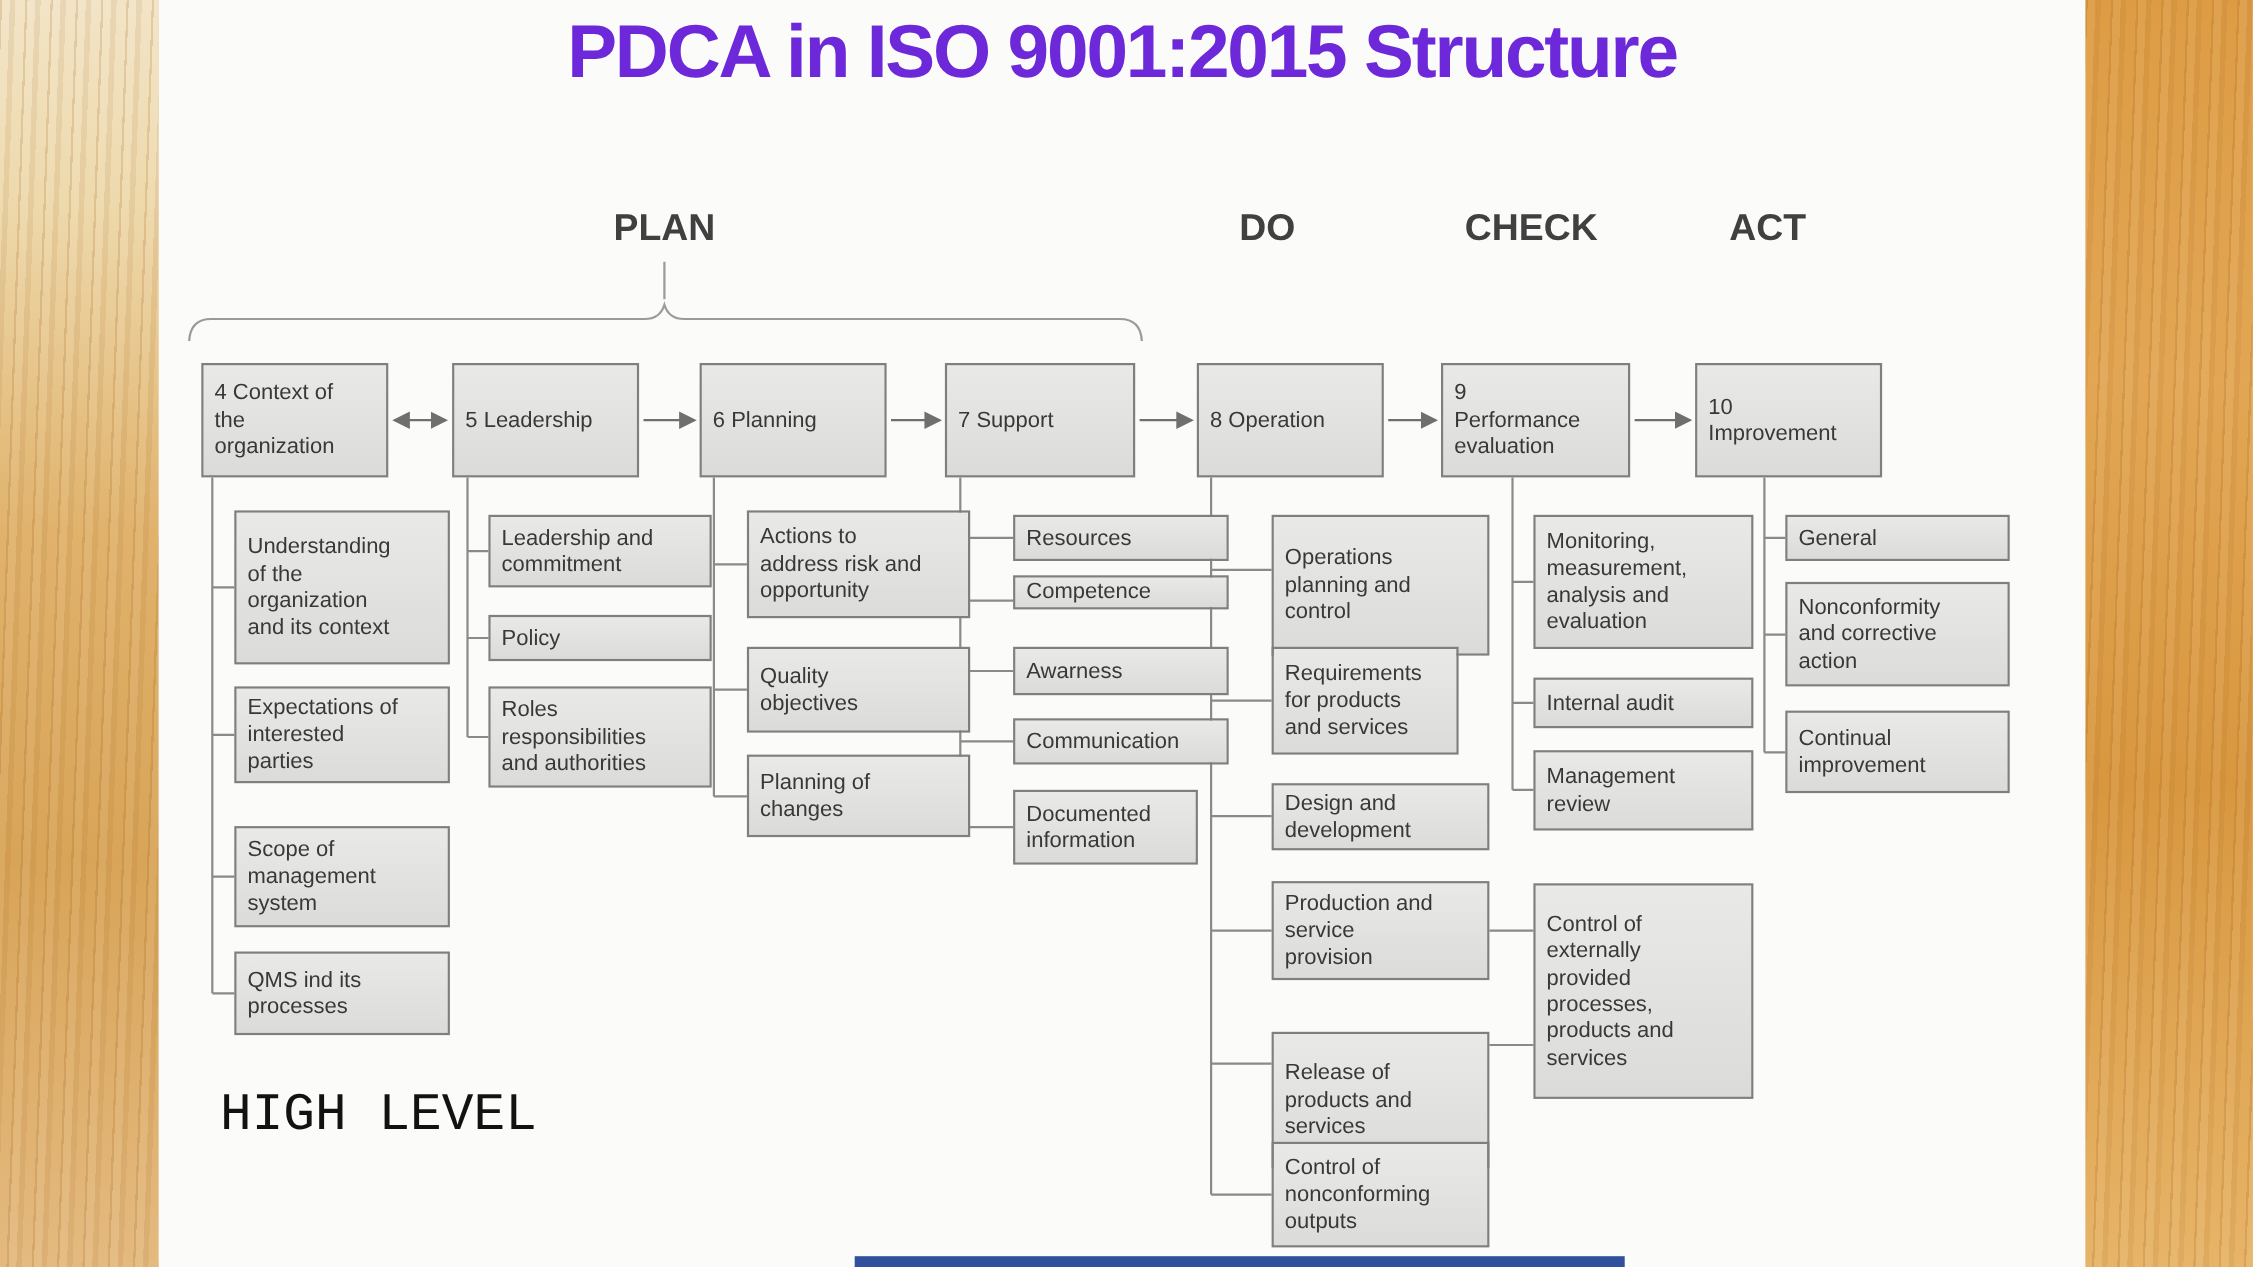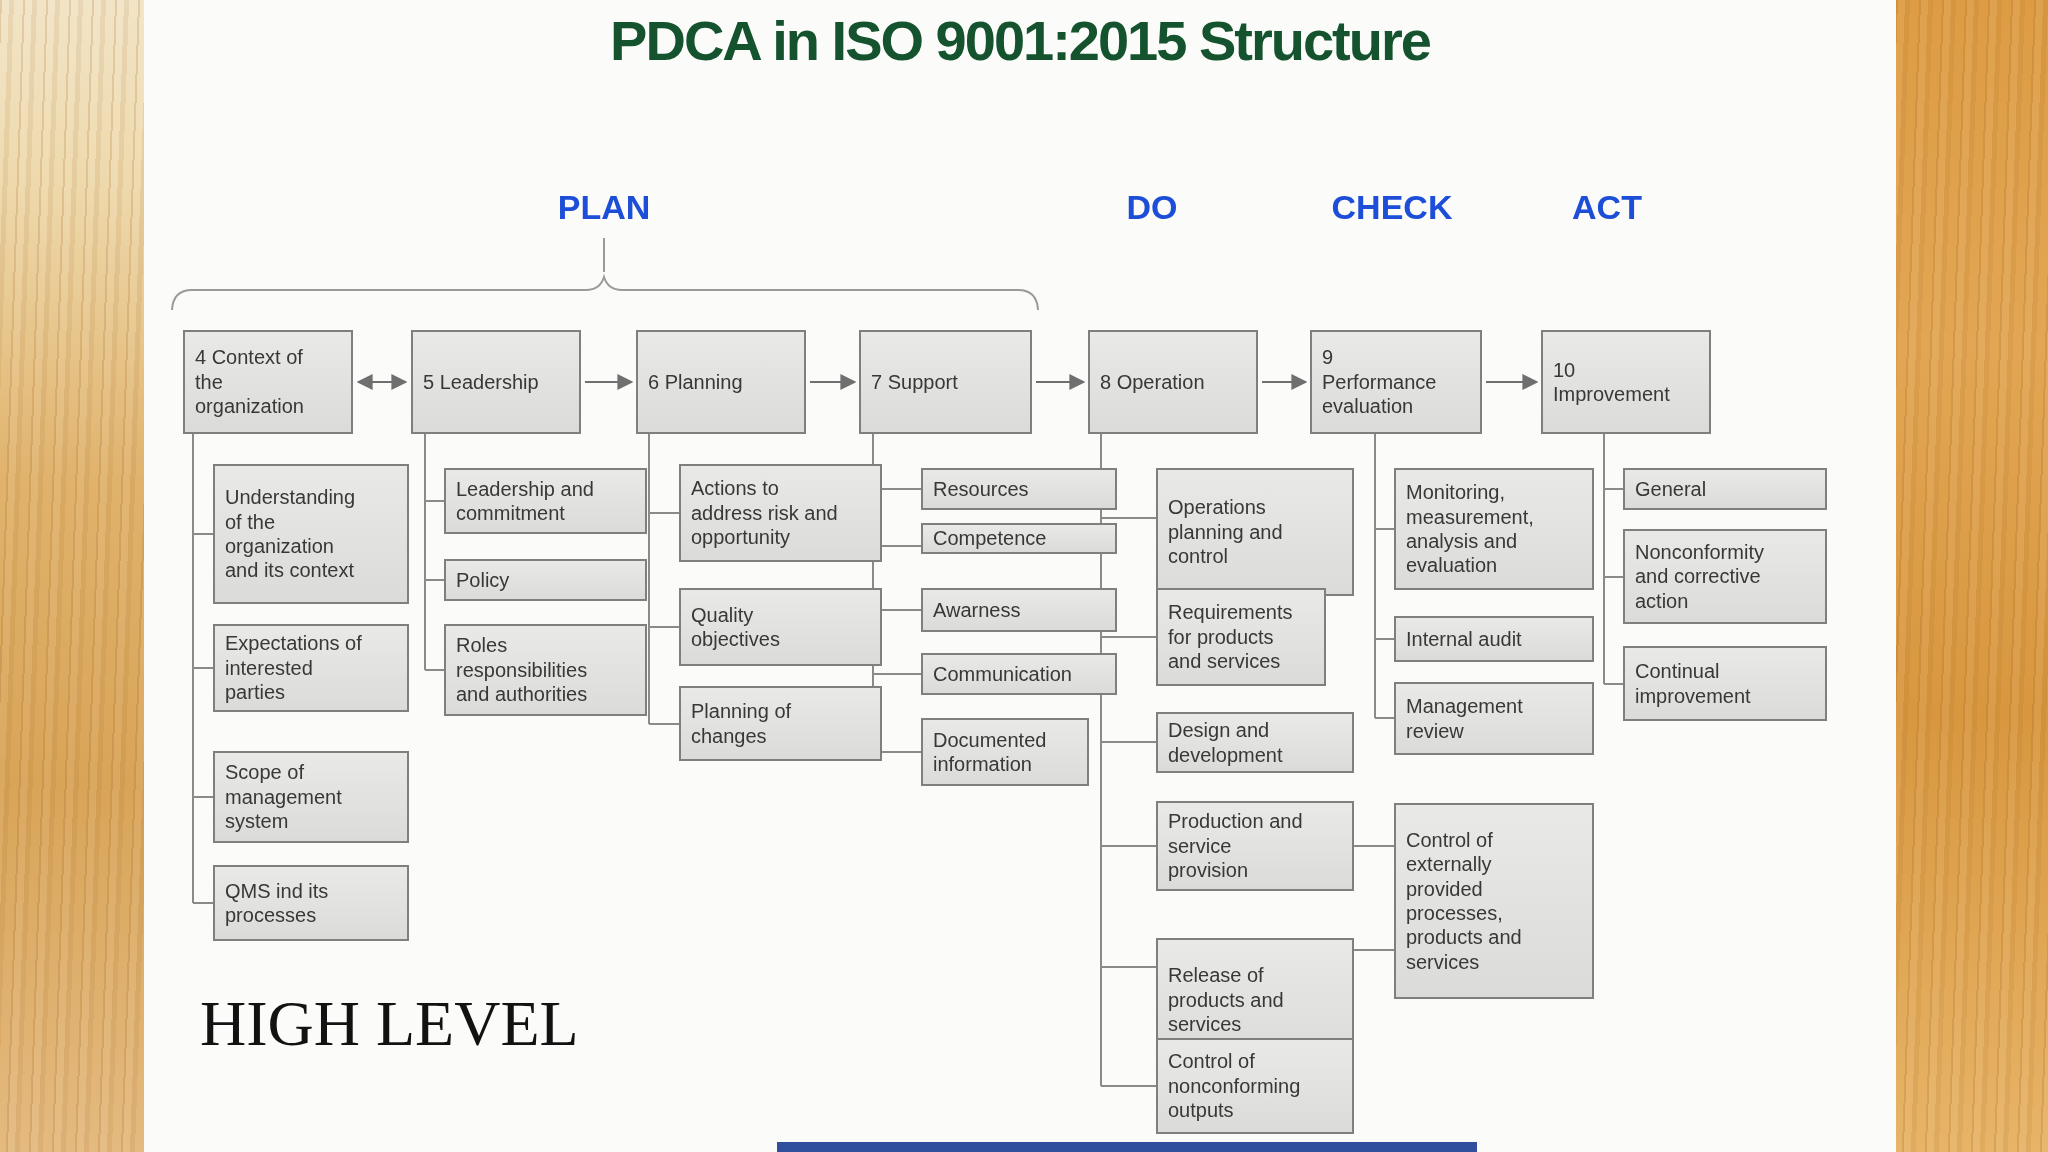--- a/index.html
+++ b/index.html
@@ -23,39 +23,39 @@
     background:repeating-linear-gradient(92deg,
       rgba(150,90,25,0.18) 0 2px, rgba(255,255,255,0.05) 2px 9px,
       rgba(150,90,25,0.10) 9px 14px, rgba(255,255,255,0.0) 14px 23px);
   }
   .slide {
     position:absolute; left:144px; top:0; width:1752px; height:1152px;
     background:#fbfbfa;
   }
   .title {
     position:absolute; left:144px; width:1752px; top:8px;
-    text-align:center; font-size:56px; font-weight:700; letter-spacing:-2px;
-    color:#14532d;
+    text-align:center; font-size:68px; font-weight:700; letter-spacing:-2px;
+    color:#6d28d9;
   }
   .phase {
     position:absolute; top:188px; font-size:34px; font-weight:700;
-    color:#1d4ed8; text-align:center;
+    color:#404040; text-align:center;
   }
   .box {
     position:absolute;
     background:linear-gradient(180deg,#e9e9e7,#dbdbd9);
     border:2px solid #7f7f7f;
     color:#383838; font-size:20px; line-height:1.22;
     padding:6px 10px; display:flex; align-items:center;
     white-space:pre-line; text-align:left;
   }
   .connectors { position:absolute; left:0; top:0; pointer-events:none; }
   .caption {
     position:absolute; left:200px; top:986px;
-    font-family:Liberation Serif, serif; font-size:64px; line-height:1.18;
+    font-family:Liberation Mono, monospace; font-size:48px; line-height:1.18;
     color:#121212;
   }
   .strip { position:absolute; background:#30509d; }
 </style>
 </head>
 <body>
 
 <div class="slide"></div>
 <div class="wood left"></div>
 <div class="wood right"></div>

